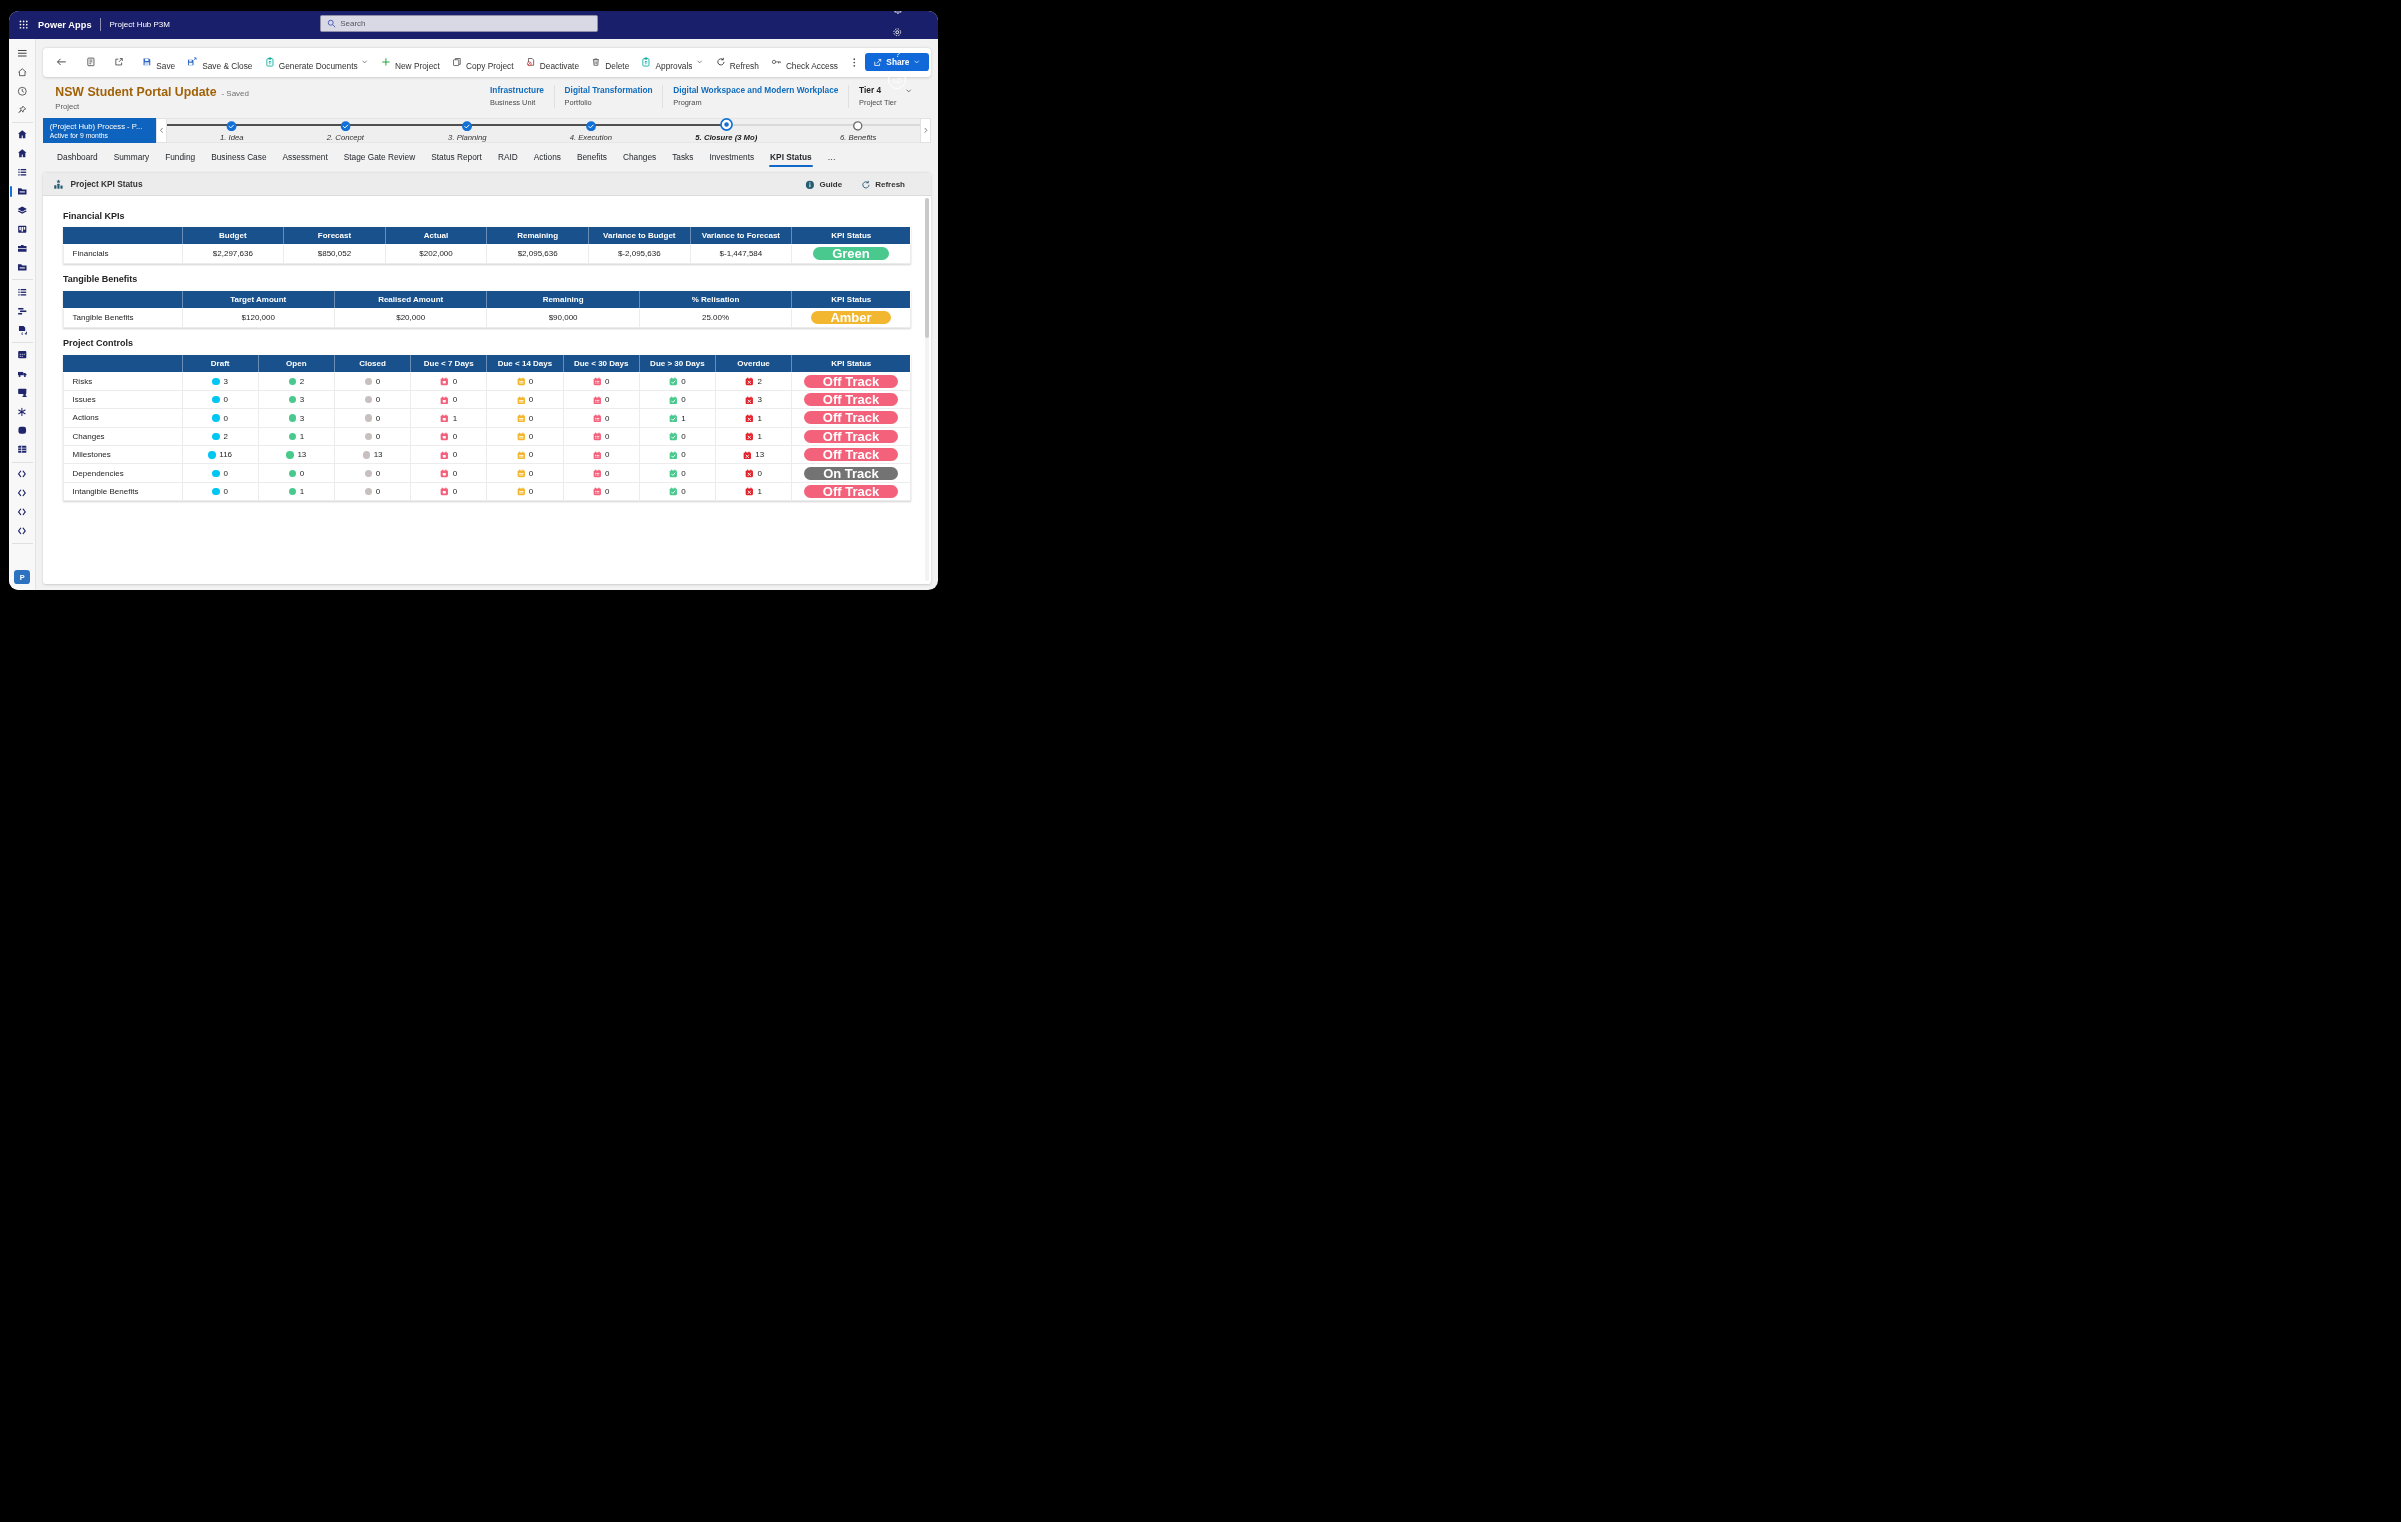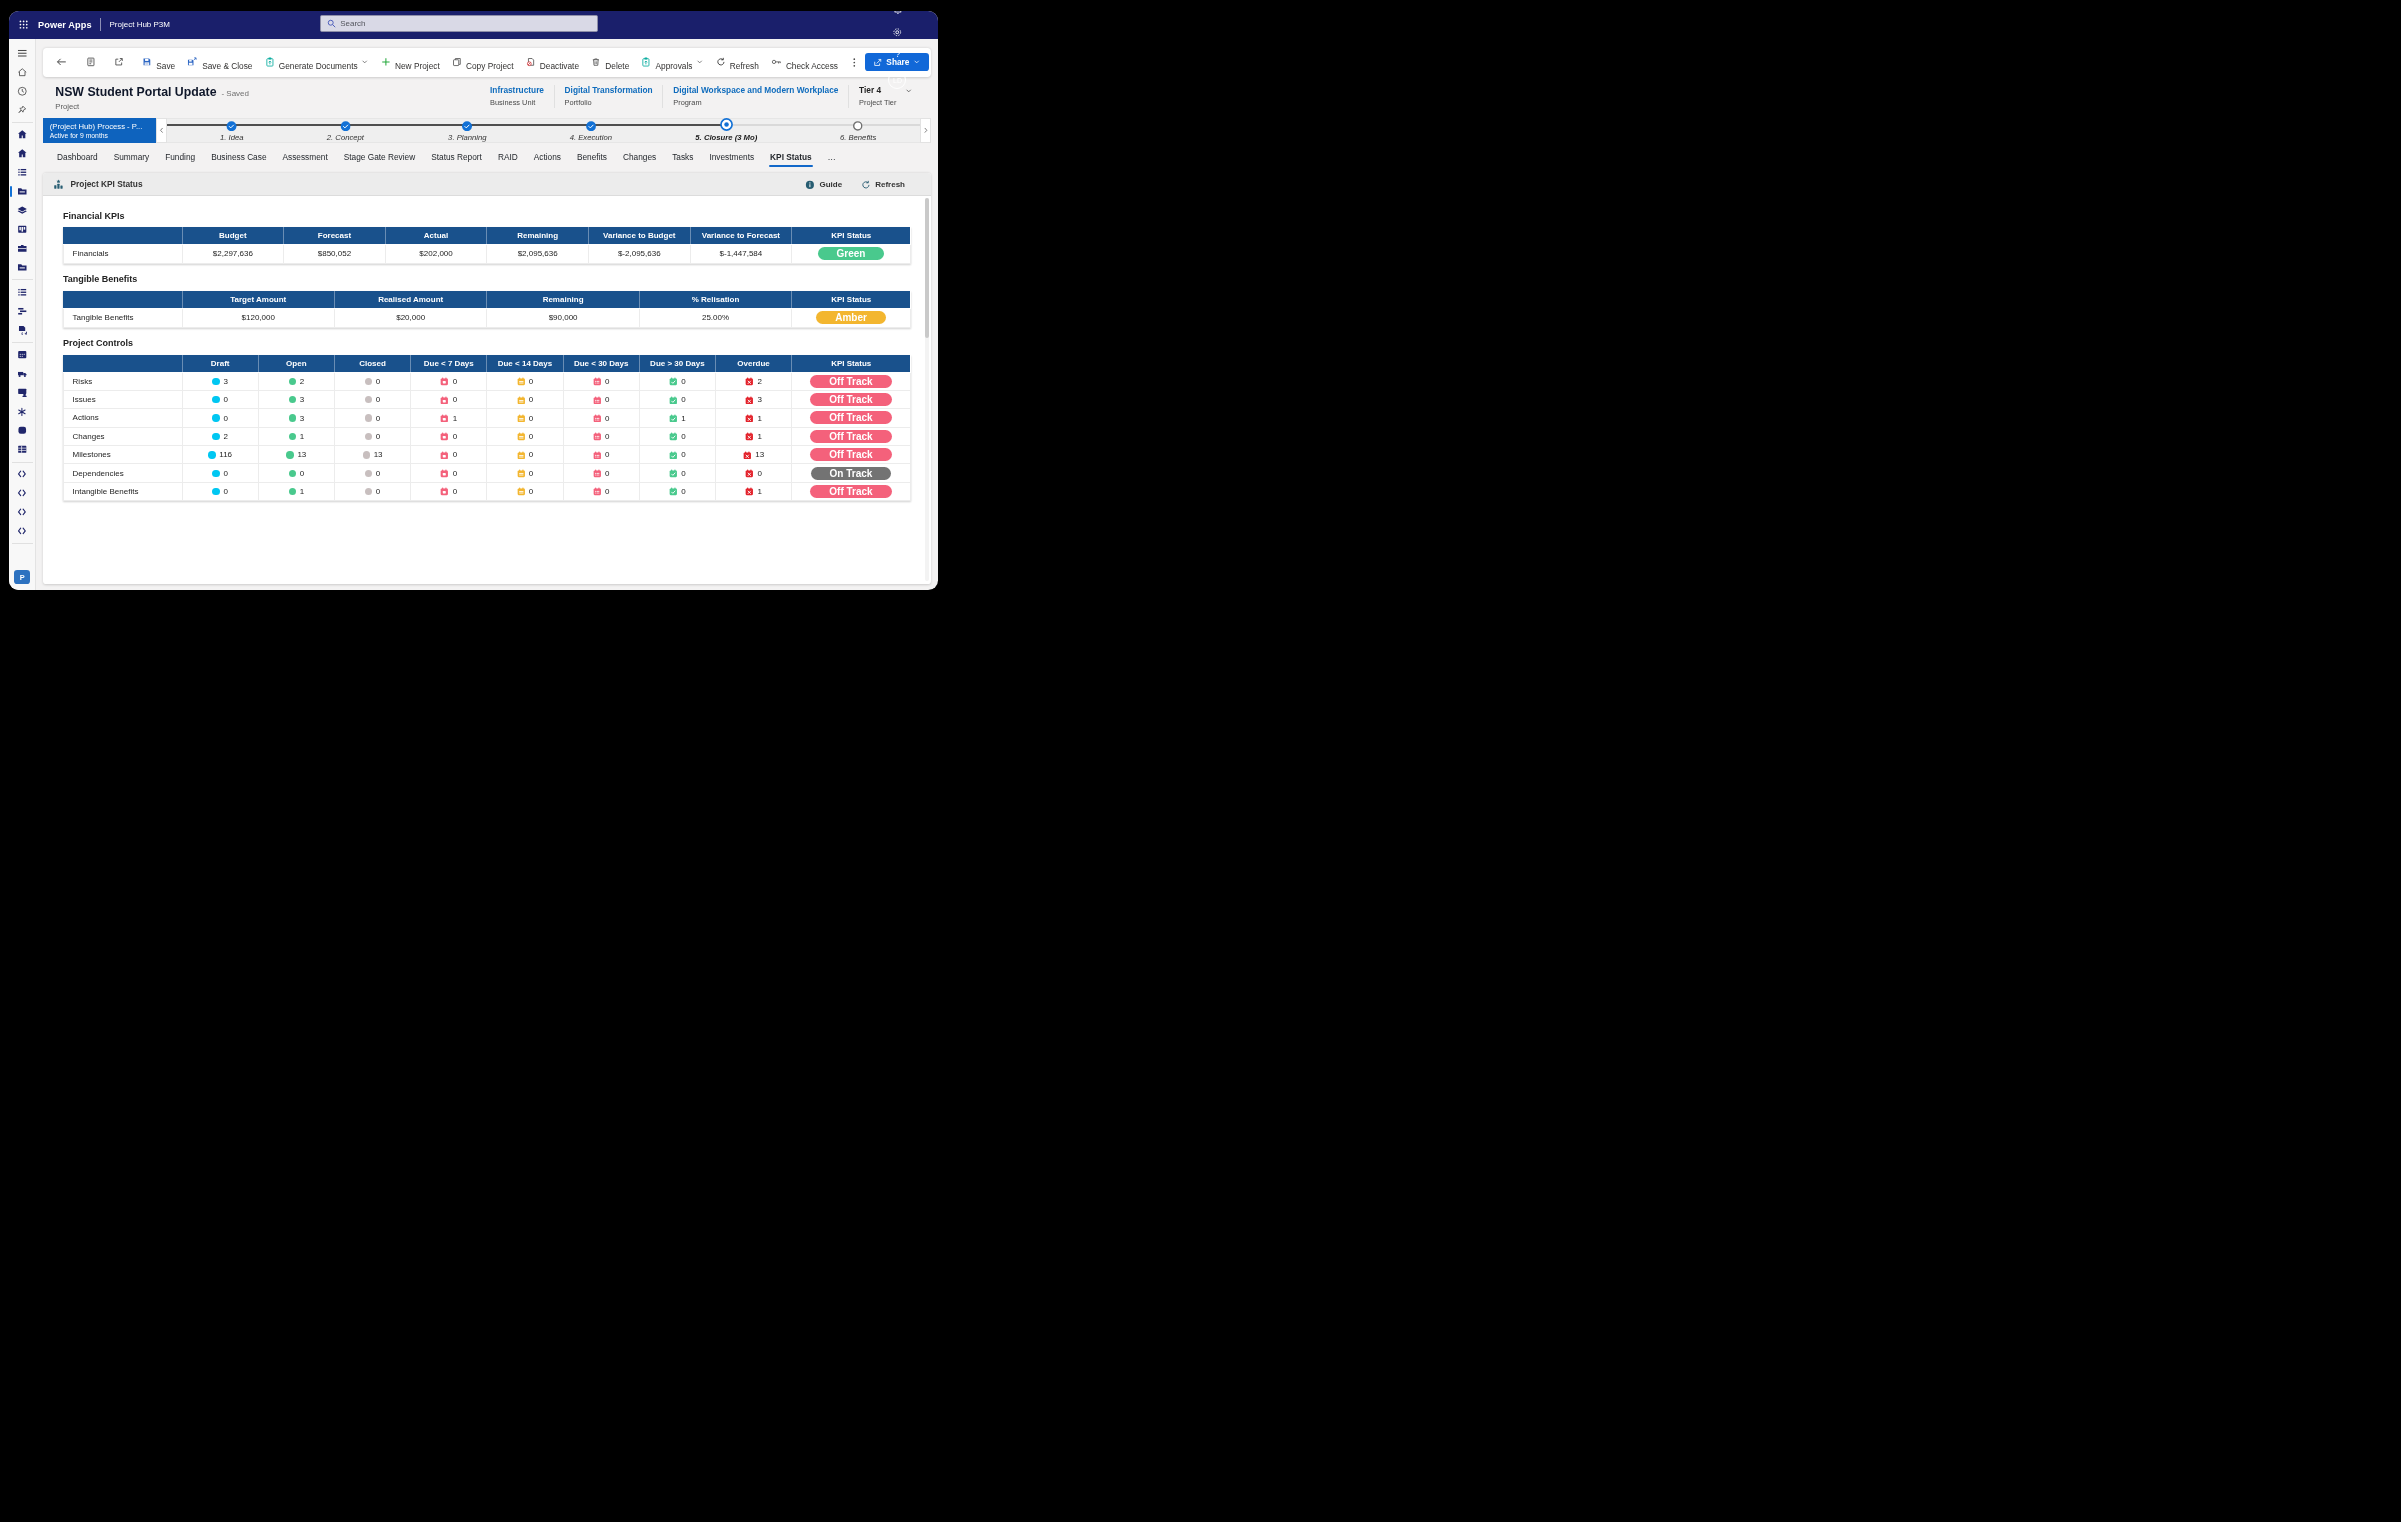--- a/index.html
+++ b/index.html
@@ -39,21 +39,21 @@
   .cmd-btn{display:flex;align-items:center;gap:4.3px;padding:0 6.1px;height:19.7px;border-radius:2.5px;cursor:pointer;white-space:nowrap;color:#3b3b3b;}
   .cmd-btn .lbl{color:#323130;margin-top:8px;}
   .cmd-sep{width:0.6px;height:16px;background:#E1E1E1;margin:0 3.1px;}
   .cmd-primary{margin-left:auto;background:#1168D8;color:#fff;height:18.4px;border-radius:3.1px;display:flex;gap:4.3px;padding:0 8px;align-items:center;cursor:pointer;font-weight:600;}
   .cmd-chev{color:#555;margin-left:-0.6px;}
   .cmd-primary .cmd-chev{color:#fff;}
 
   
   .hdr{display:flex;margin-top:8px;align-items:flex-start;padding:0 8.6px 0 12.3px;flex:none;}
   .hdr-title-line{display:flex;align-items:baseline;gap:4.9px;}
-  .hdr-title{font-size:12.3px;font-weight:bold;color:#0f172a;}
+  .hdr-title{font-size:12.3px;font-weight:bold;color:#a16207;}
   .hdr-saved{font-size:8px;color:#707070;}
   .hdr-sub{font-size:7.7px;color:#5c5c5c;margin-top:3.1px;}
   .hdr-fields{margin-left:auto;display:flex;align-items:stretch;}
   .hfield{padding:0.6px 9.8px;border-left:0.6px solid #E0E0E0;display:flex;gap:8.6px;align-items:flex-start;}
   .hfield.first{border-left:none;}
   .hval{font-size:8.3px;font-weight:bold;color:#0F6CBD;cursor:pointer;white-space:nowrap;}
   .hval.plain{color:#242424;cursor:default;}
   .hlab{font-size:7.4px;color:#494949;margin-top:3.1px;}
   .hchev{color:#444;margin-top:1.8px;cursor:pointer;}
 
@@ -85,21 +85,21 @@
   .panel-act{display:flex;gap:4.9px;align-items:center;font-size:8px;font-weight:bold;color:#333;cursor:pointer;}
   .panel-act .ic{color:#275D72;}
   .panel-body{padding:3.7px 20px 12.3px;overflow:hidden;}
   .sec-h{font-size:9px;font-weight:bold;color:#242424;margin:10.5px 0 6.8px;}
   table.kpi-table{width:100%;border-collapse:collapse;table-layout:fixed;box-shadow:0 0.6px 1.8px rgba(0,0,0,.18);margin-bottom:2.5px;}
   .kpi-table thead th{background:#19518C;color:#fff;font-size:8px;font-weight:bold;height:17px;border-right:0.6px solid rgba(255,255,255,.35);border-bottom:1.2px solid #fff;}
   .kpi-table thead th:last-child{border-right:none;}
   .kpi-table tbody td{background:#fff;height:19px;font-size:8px;color:#242424;text-align:center;border:0.6px solid #ECECEC;}
   .kpi-table.controls tbody td{height:18.4px;}
   .kpi-table td.lbl{text-align:left;padding-left:8.6px;}
-  .badge{display:inline-flex;align-items:center;justify-content:center;min-width:59px;height:13px;border-radius:6.8px;color:#fff;font-size:10px;font-weight:bold;padding:0 19px;}
+  .badge{display:inline-flex;align-items:center;justify-content:center;min-width:59px;height:13px;border-radius:6.8px;color:#fff;font-size:13px;font-weight:bold;padding:0 19px;}
   .cellic{display:inline-flex;align-items:center;gap:3.7px;justify-content:center;vertical-align:middle;}
   .dot{width:7.4px;height:7.4px;border-radius:50%;display:inline-block;flex:none;}
   .vscroll{position:absolute;right:1.8px;top:24.6px;bottom:3.1px;width:4.3px;background:#F3F3F3;border-radius:2.5px;}
   .vthumb{width:4.3px;height:140px;background:#C9C9C9;border-radius:2.5px;}
 </style>
 </head>
 <body>
 
 <div class="window">
 

